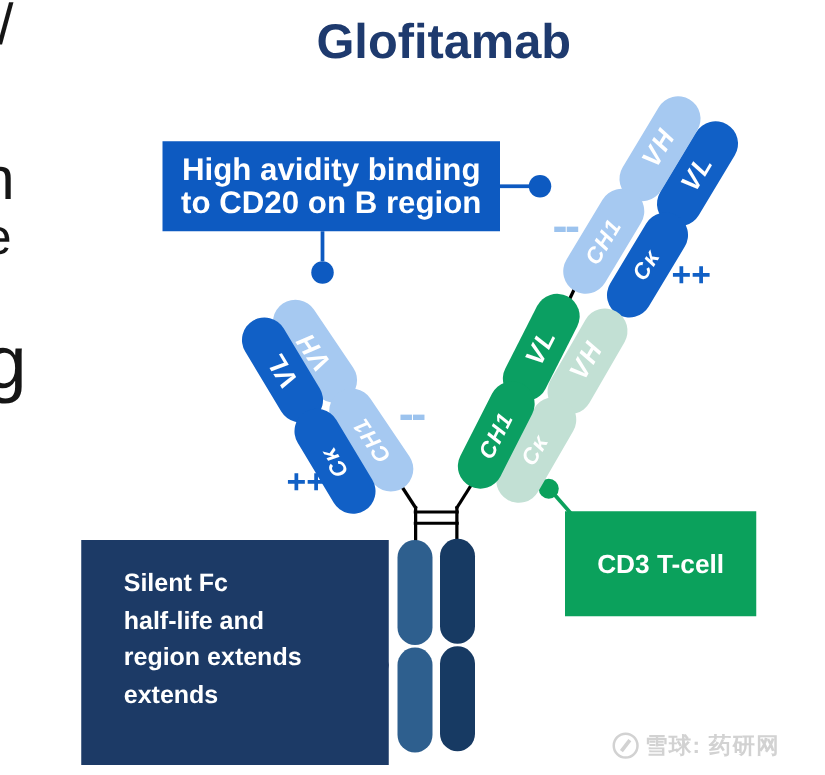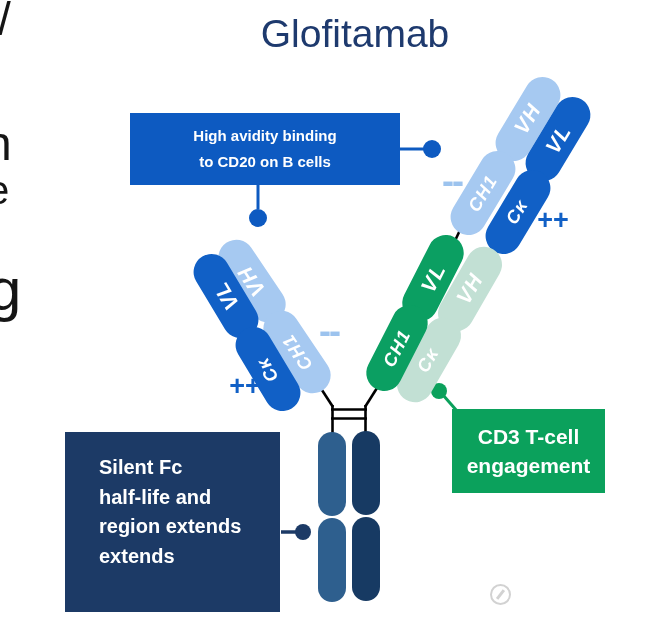--- a/index.html
+++ b/index.html
@@ -3,21 +3,21 @@
 <meta charset="utf-8">
 <style>
   html,body{margin:0;padding:0;background:#fff;}
   .stage{
     position:relative;width:660px;height:620px;overflow:hidden;
     background:#ffffff;font-family:"Liberation Sans",sans-serif;
   }
   
   .title{
     position:absolute;left:50px;top:12px;width:610px;
-    text-align:center;font-size:39px;font-weight:normal;color:#1e3a6e;
+    text-align:center;font-size:39px;font-weight:bold;color:#1e3a6e;
     letter-spacing:0px;
   }
   
   .frag{position:absolute;color:#151515;font-weight:500;line-height:1;}
   .frag-slash{left:-2px;top:-4px;font-size:46px;}
   .frag-n{left:-15px;top:120px;font-size:48px;}
   .frag-e{left:-13px;top:170px;font-size:40px;}
   .frag-g{left:-12px;top:260px;font-size:60px;}
   
   .lines{position:absolute;left:0;top:0;width:660px;height:620px;z-index:1;}
@@ -37,24 +37,24 @@
     position:absolute;z-index:2;font-weight:900;line-height:1;
     transform:translate(-50%,-50%);
   }
   .charge.minus{font-size:36px;letter-spacing:-2px;}
   .charge.plus{font-size:27px;letter-spacing:0px;}
   
   .callout{position:absolute;z-index:3;color:#fff;font-weight:bold;}
   .callout-cd20{
     left:130px;top:113px;width:270px;height:72px;background:#0d5ac1;
     display:flex;flex-direction:column;align-items:center;justify-content:center;
-    font-size:15px;line-height:26px;text-align:center;
+    font-size:25px;line-height:26px;text-align:center;
   }
   .callout-fc{
-    left:65px;top:432px;width:215px;height:180px;background:#1c3a66;
+    left:65px;top:432px;width:246px;height:180px;background:#1c3a66;
     box-sizing:border-box;padding:21px 16px 0 34px;
     font-size:20px;line-height:29.5px;
   }
   .callout-cd3{
     left:452px;top:409px;width:153px;height:84px;background:#0ba15c;
     display:flex;flex-direction:column;align-items:center;justify-content:center;
     font-size:21px;line-height:29px;text-align:center;
   }
   
   .watermark{
@@ -150,34 +150,34 @@
     <span>CH1</span>
   </div>
 
   <div class="fcpill" style="left:318px;top:432px;background:#2e5f8e;"></div>
   <div class="fcpill" style="left:352px;top:431px;background:#173a63;"></div>
   <div class="fcpill" style="left:318px;top:518px;background:#2e5f8e;"></div>
   <div class="fcpill" style="left:352px;top:517px;background:#173a63;"></div>
 
   <div class="callout callout-cd20">
     <div>High avidity binding</div>
-    <div>to CD20 on B cells</div>
+    <div>to CD20 on B region</div>
   </div>
 
   <div class="callout callout-fc">
     <div>Silent Fc</div>
     <div>half-life and</div>
     <div>region extends</div>
     <div>extends</div>
   </div>
 
   <div class="callout callout-cd3">
     <div>CD3 T-cell</div>
-    <div>engagement</div>
   </div>
 
   <div class="watermark">
     <div class="wm-logo">
         <i></i>
       </div>
+    <span class="wm-text">雪球: 药研网</span>
   </div>
 
 </div>
 
 </body></html>

